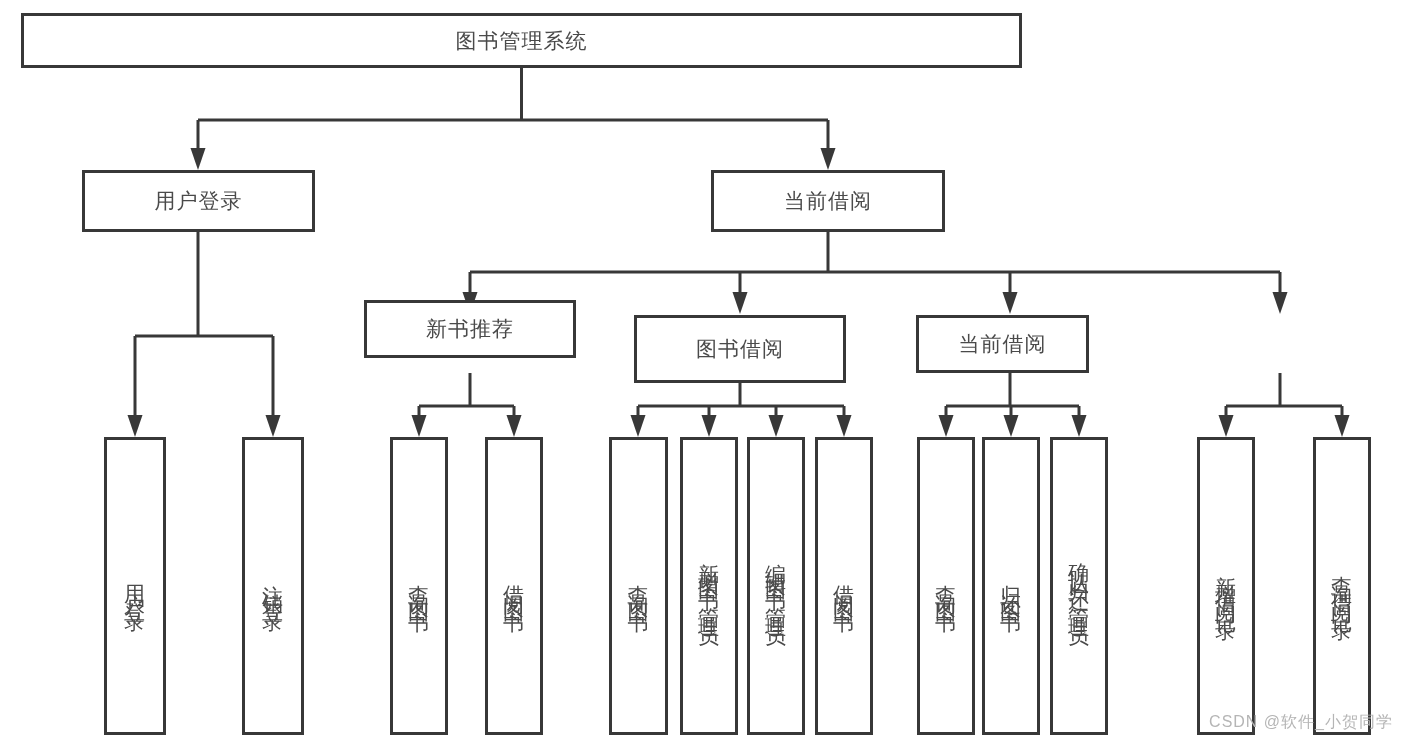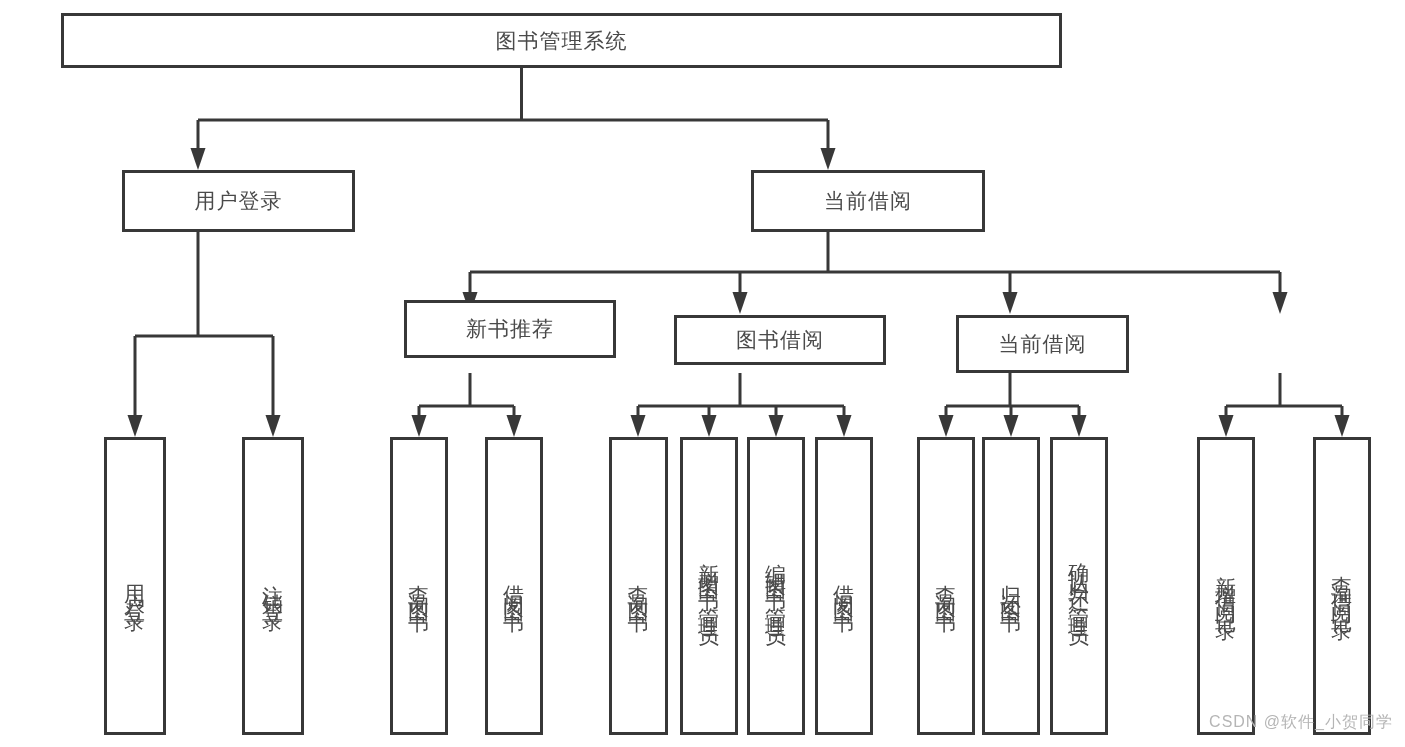--- a/index.html
+++ b/index.html
@@ -31,21 +31,21 @@
     box-sizing: border-box;
     border: 3px solid var(--line, #383838);
     background: #ffffff;
     color: var(--text, #4a4a4a);
     display: flex;
     align-items: center;
     justify-content: center;
     z-index: 2;
     font-size: 21px;
   }
-  .node.h { letter-spacing: 1px; margin-left: 40px; }
+  .node.h { letter-spacing: 1px; }
   .node.v {
     writing-mode: vertical-rl;
     text-orientation: mixed;
     letter-spacing: 9px;
     line-height: 1;
   }
   .watermark {
     position: absolute;
     top: 712px;
     right: 12px;
@@ -118,21 +118,21 @@
       <polygon class="arrowhead" points="1334.5,415 1349.5,415 1342,437"></polygon>
     </g>
   </svg>
 
   <div class="node h" style="left:21px; top:13px; width:1001px; height:55px;">图书管理系统</div>
 
   <div class="node h" style="left:82px; top:170px; width:233px; height:62px;">用户登录</div>
   <div class="node h" style="left:711px; top:170px; width:234px; height:62px;">当前借阅</div>
 
   <div class="node h" style="left:364px; top:300px; width:212px; height:58px;">新书推荐</div>
-  <div class="node h" style="left:634px; top:315px; width:212px; height:50px;">图书借阅</div>
+  <div class="node h" style="left:634px; top:315px; width:212px; height:68px;">图书借阅</div>
   <div class="node h" style="left:916px; top:315px; width:173px; height:58px;">当前借阅</div>
 
   <div class="node v" style="left:104px; top:437px; width:62px; height:298px;">用户登录</div>
   <div class="node v" style="left:242px; top:437px; width:62px; height:298px;">注销登录</div>
 
   <div class="node v" style="left:390px; top:437px; width:58px; height:298px;">查询图书</div>
   <div class="node v" style="left:485px; top:437px; width:58px; height:298px;">借阅图书</div>
 
   <div class="node v" style="left:609px; top:437px; width:59px; height:298px;">查询图书</div>
   <div class="node v" style="left:680px; top:437px; width:58px; height:298px;">新增图书（管理员）</div>

